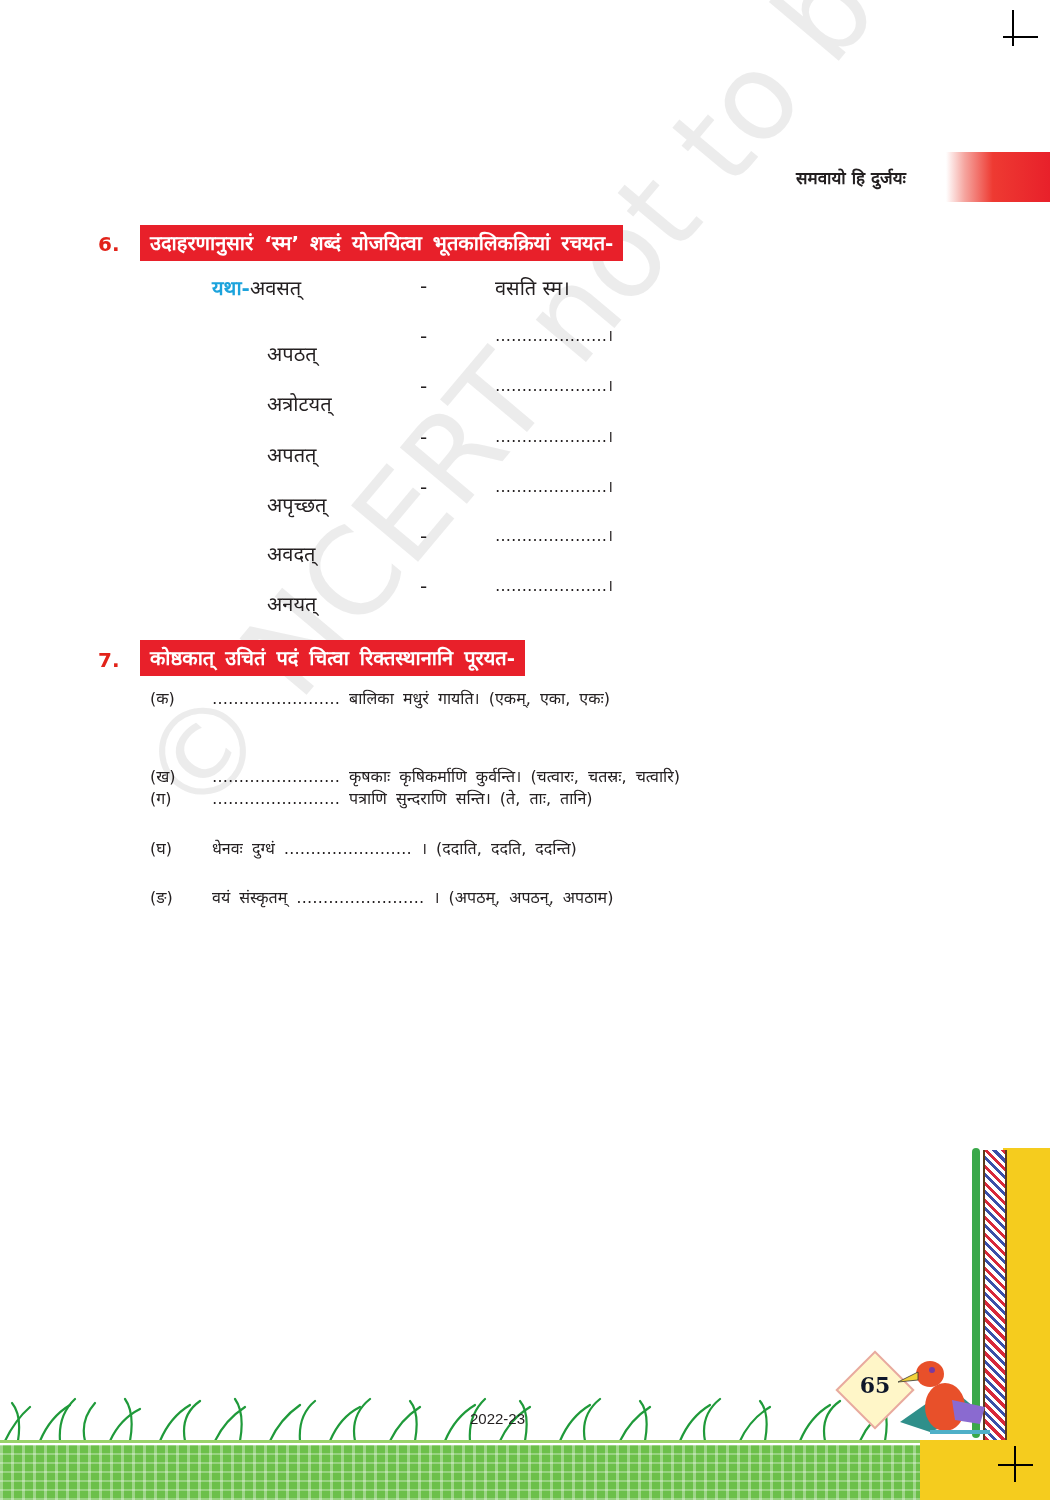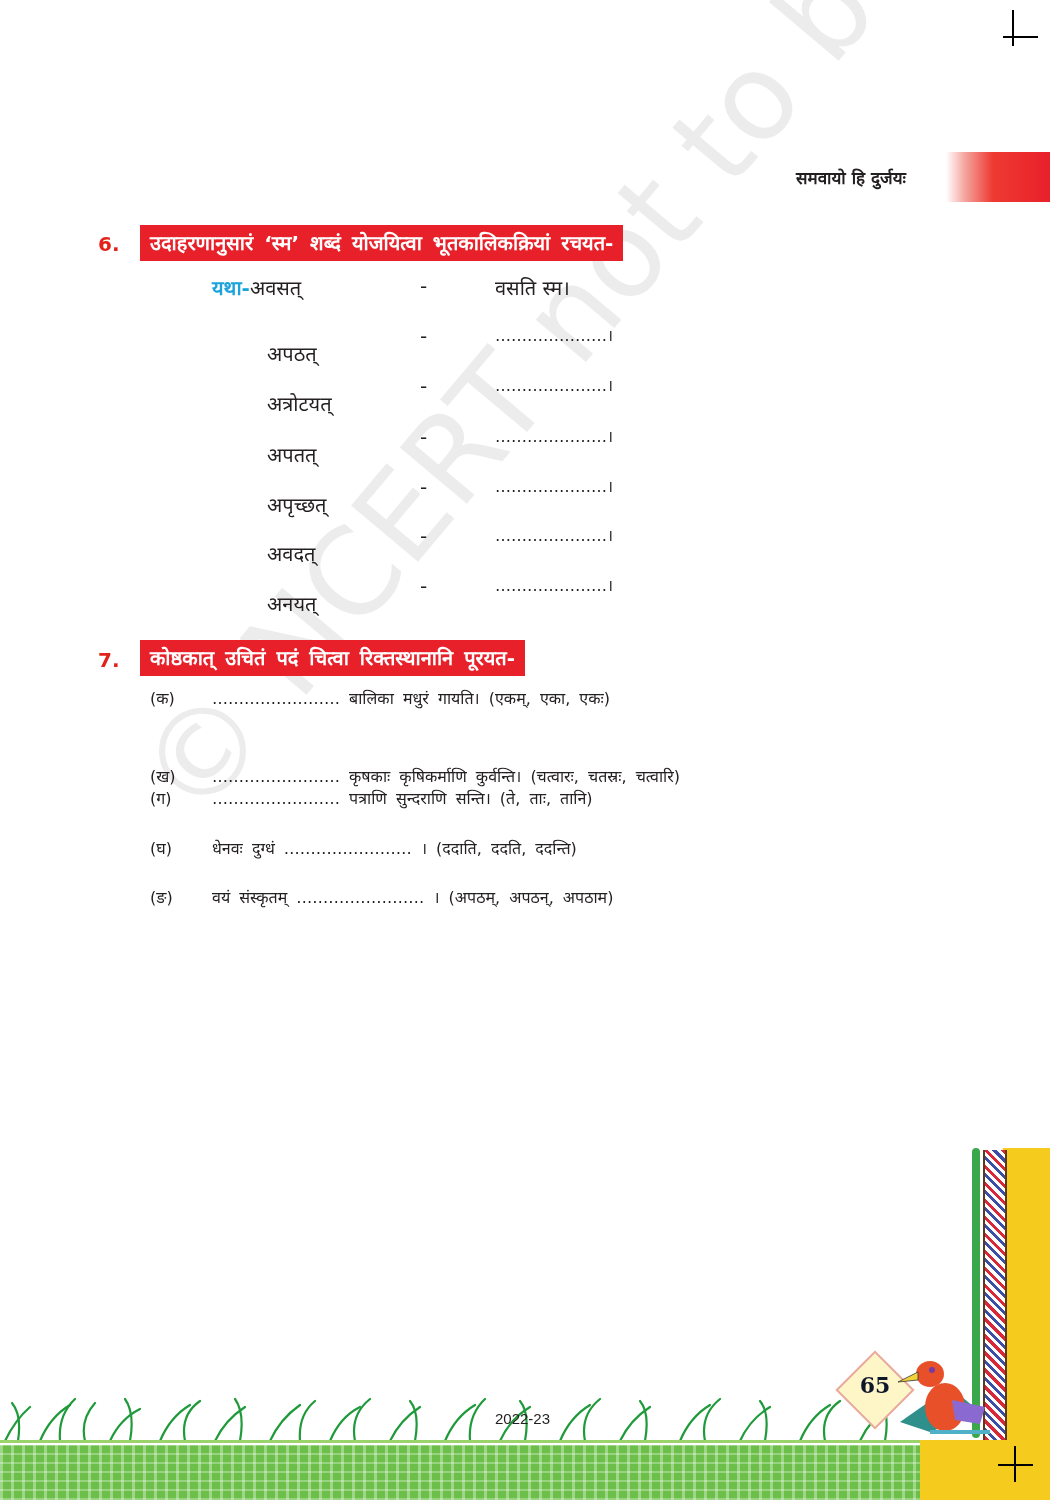--- a/index.html
+++ b/index.html
@@ -43,21 +43,21 @@
   }
   .grass-ground {
     position: absolute; left: 0; top: 1445px; width: 925px; height: 55px;
     background:
       repeating-linear-gradient(90deg, rgba(255,255,255,0.35) 0 3px, transparent 3px 11px),
       repeating-linear-gradient(0deg, rgba(255,255,255,0.3) 0 2px, transparent 2px 9px),
       #6cc04a;
   }
   .grass-line { position: absolute; left: 0; top: 1440px; width: 925px; height: 3px; background: #9ad36a; }
   .grass-blades { position: absolute; left: 0; top: 1395px; width: 925px; height: 46px; }
-  .year { position: absolute; left: 495px; top: 1410px; font-size: 15px; color: #231f20; font-family: "Liberation Sans", sans-serif; }
+  .year { position: absolute; left: 470px; top: 1410px; font-size: 15px; color: #231f20; font-family: "Liberation Sans", sans-serif; }
   .side-yellow { position: absolute; left: 1003px; top: 1148px; width: 47px; height: 352px; background: #f5cc1e; }
   .side-yellow-bottom { position: absolute; left: 920px; top: 1440px; width: 130px; height: 60px; background: #f5cc1e; }
   .border-strip {
     position: absolute; left: 983px; top: 1150px; width: 20px; height: 290px;
     background: repeating-linear-gradient(45deg, #d8283a 0 3px, #ffffff 3px 6px, #3b4fa8 6px 9px, #ffffff 9px 12px);
     border-left: 2px solid #5a3a1a; border-right: 2px solid #5a3a1a;
   }
   .green-vine { position: absolute; left: 972px; top: 1148px; width: 8px; height: 290px; background: #3aa84a; border-radius: 4px; }
   .page-diamond {
     position: absolute; left: 847px; top: 1362px; width: 52px; height: 52px;

